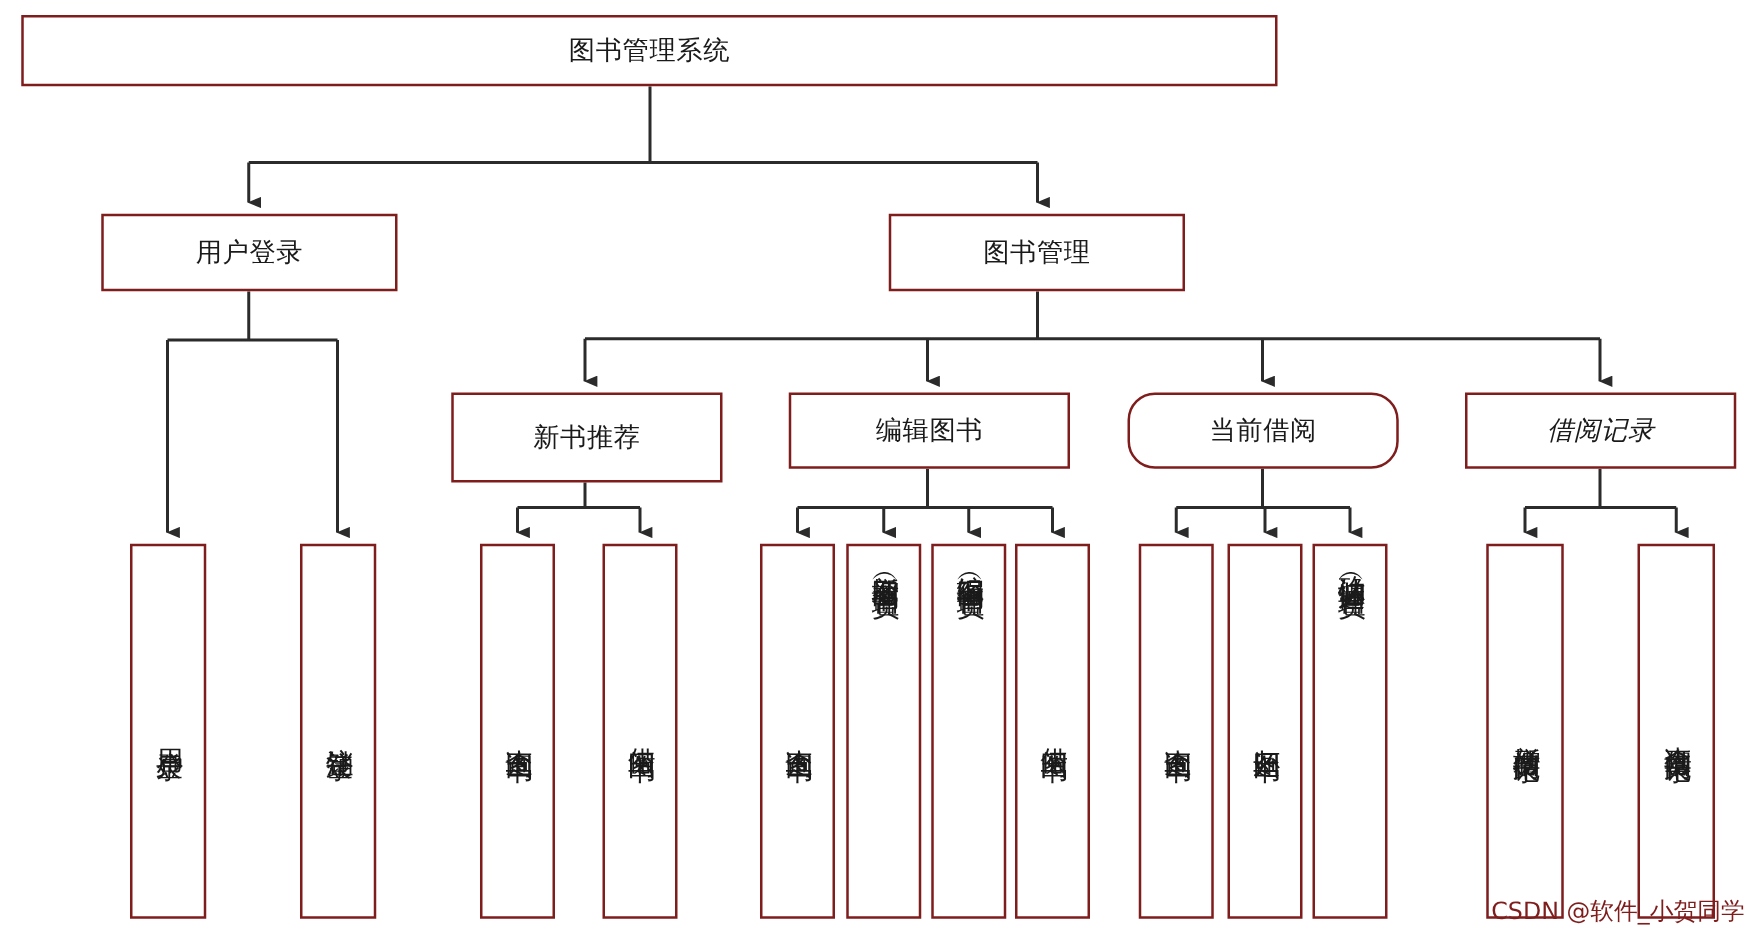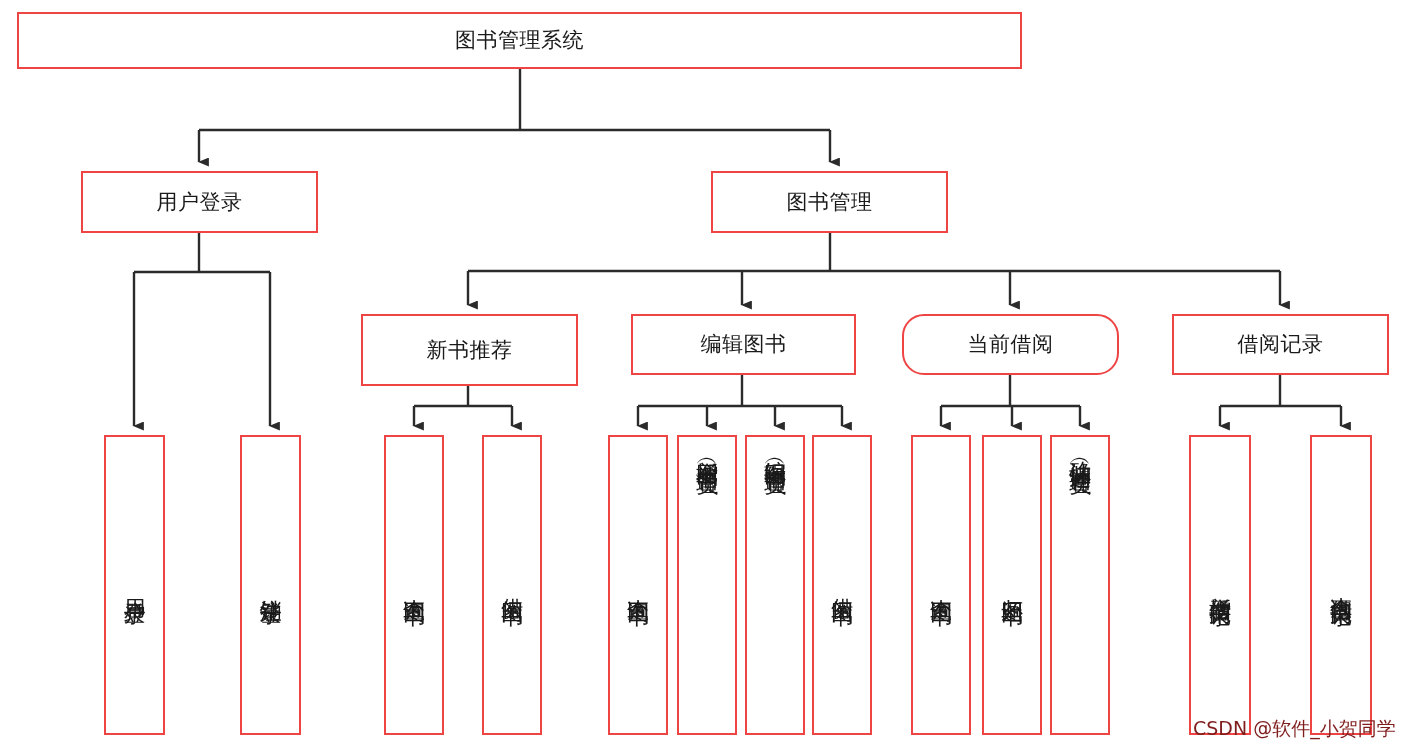--- a/index.html
+++ b/index.html
@@ -24,21 +24,21 @@
     left: 0;
     top: 0;
     width: 1405px;
     height: 747px;
     pointer-events: none;
   }
   .node {
     position: absolute;
     box-sizing: border-box;
     background: #ffffff;
-    border: 2px solid #ef4444;
+    border: 2px solid #7f1d1d;
     display: flex;
     align-items: center;
     justify-content: center;
     color: #1a1a1a;
   }
   .node-label {
     display: block;
     text-align: center;
     line-height: 1.18;
     letter-spacing: 0.5px;
@@ -143,21 +143,21 @@
 
   <div class="node horizontal" style="left:361px; top:314px; width:217px; height:72px;">
     <span class="node-label">新书推荐</span>
   </div>
   <div class="node horizontal" style="left:631px; top:314px; width:225px; height:61px;">
     <span class="node-label">编辑图书</span>
   </div>
   <div class="node horizontal" style="left:902px; top:314px; width:217px; height:61px;border-radius:22px;">
     <span class="node-label">当前借阅</span>
   </div>
-  <div class="node horizontal" style="left:1172px; top:314px; width:217px; height:61px;">
+  <div class="node horizontal" style="left:1172px; top:314px; width:217px; height:61px;font-style:italic;">
     <span class="node-label">借阅记录</span>
   </div>
 
   <div class="node vertical centered" style="left:104px; top:435px; width:61px; height:300px;">
     <span class="node-label">用户登录</span>
   </div>
   <div class="node vertical centered" style="left:240px; top:435px; width:61px; height:300px;">
     <span class="node-label">注销登录</span>
   </div>
 

